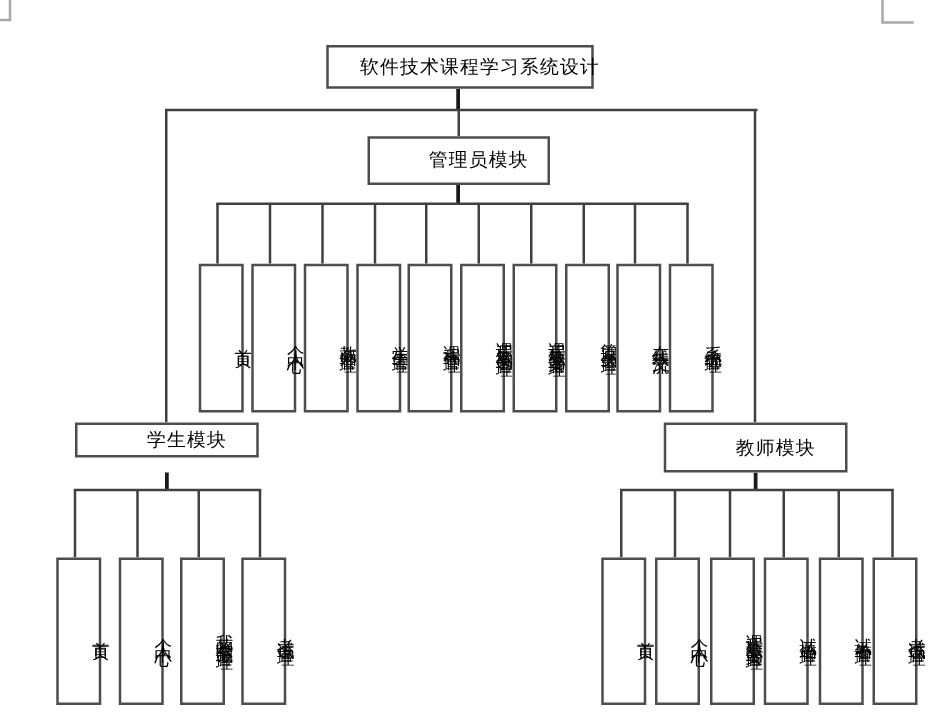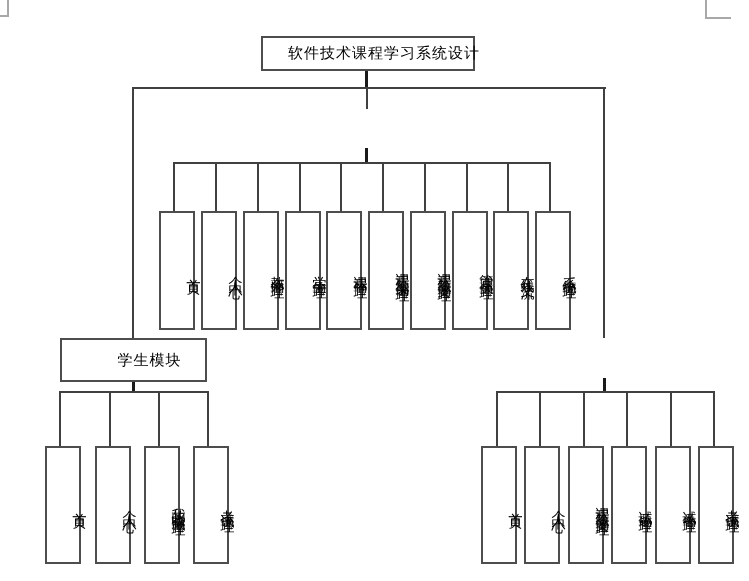--- a/index.html
+++ b/index.html
@@ -77,20 +77,23 @@
   <div class="ln" style="left:539px;top:392px;width:2px;height:54px"></div>
   <div class="ln" style="left:583px;top:392px;width:2px;height:54px"></div>
   <div class="ln" style="left:626px;top:392px;width:2px;height:54px"></div>
   <div class="ln" style="left:670px;top:392px;width:2px;height:54px"></div>
   <div class="ln" style="left:713px;top:392px;width:2px;height:54px"></div>
 
   <div class="box" style="left:261px;top:36px;width:214px;height:35px">
     <span class="hlabel">软件技术课程学习系统设计</span>
   </div>
 
+  <div class="box" style="left:294px;top:109px;width:146px;height:39px">
+    <span class="hlabel">管理员模块</span>
+  </div>
 
   <div class="box" style="left:159px;top:211px;width:30px;height:119px">
       <span class="vtext">首页</span>
     </div>
   <div class="box" style="left:201px;top:211px;width:30px;height:119px">
       <span class="vtext">个人中心</span>
     </div>
   <div class="box" style="left:243px;top:211px;width:30px;height:119px">
       <span class="vtext">教师管理</span>
     </div>
@@ -109,37 +112,40 @@
   <div class="box" style="left:452px;top:211px;width:30px;height:119px">
       <span class="vtext">管理员管理</span>
     </div>
   <div class="box" style="left:493px;top:211px;width:30px;height:119px">
       <span class="vtext">在线交流</span>
     </div>
   <div class="box" style="left:535px;top:211px;width:30px;height:119px">
       <span class="vtext">系统管理</span>
     </div>
 
-  <div class="box" style="left:60px;top:338px;width:147px;height:44px">
+  <div class="box" style="left:60px;top:338px;width:147px;height:28px">
     <span class="hlabel">学生模块</span>
   </div>
 
   <div class="box" style="left:45px;top:446px;width:30px;height:118px">
       <span class="vtext">首页</span>
     </div>
   <div class="box" style="left:95px;top:446px;width:30px;height:118px">
       <span class="vtext">个人中心</span>
     </div>
   <div class="box" style="left:144px;top:446px;width:30px;height:118px">
       <span class="vtext">我的收藏管理</span>
     </div>
   <div class="box" style="left:193px;top:446px;width:30px;height:118px">
       <span class="vtext">考试管理</span>
     </div>
 
+  <div class="box" style="left:531px;top:338px;width:147px;height:40px">
+    <span class="hlabel">教师模块</span>
+  </div>
 
   <div class="box" style="left:481px;top:446px;width:31px;height:118px">
       <span class="vtext">首页</span>
     </div>
   <div class="box" style="left:524px;top:446px;width:31px;height:118px">
       <span class="vtext">个人中心</span>
     </div>
   <div class="box" style="left:568px;top:446px;width:31px;height:118px">
       <span class="vtext">课程教案管理</span>
     </div>

